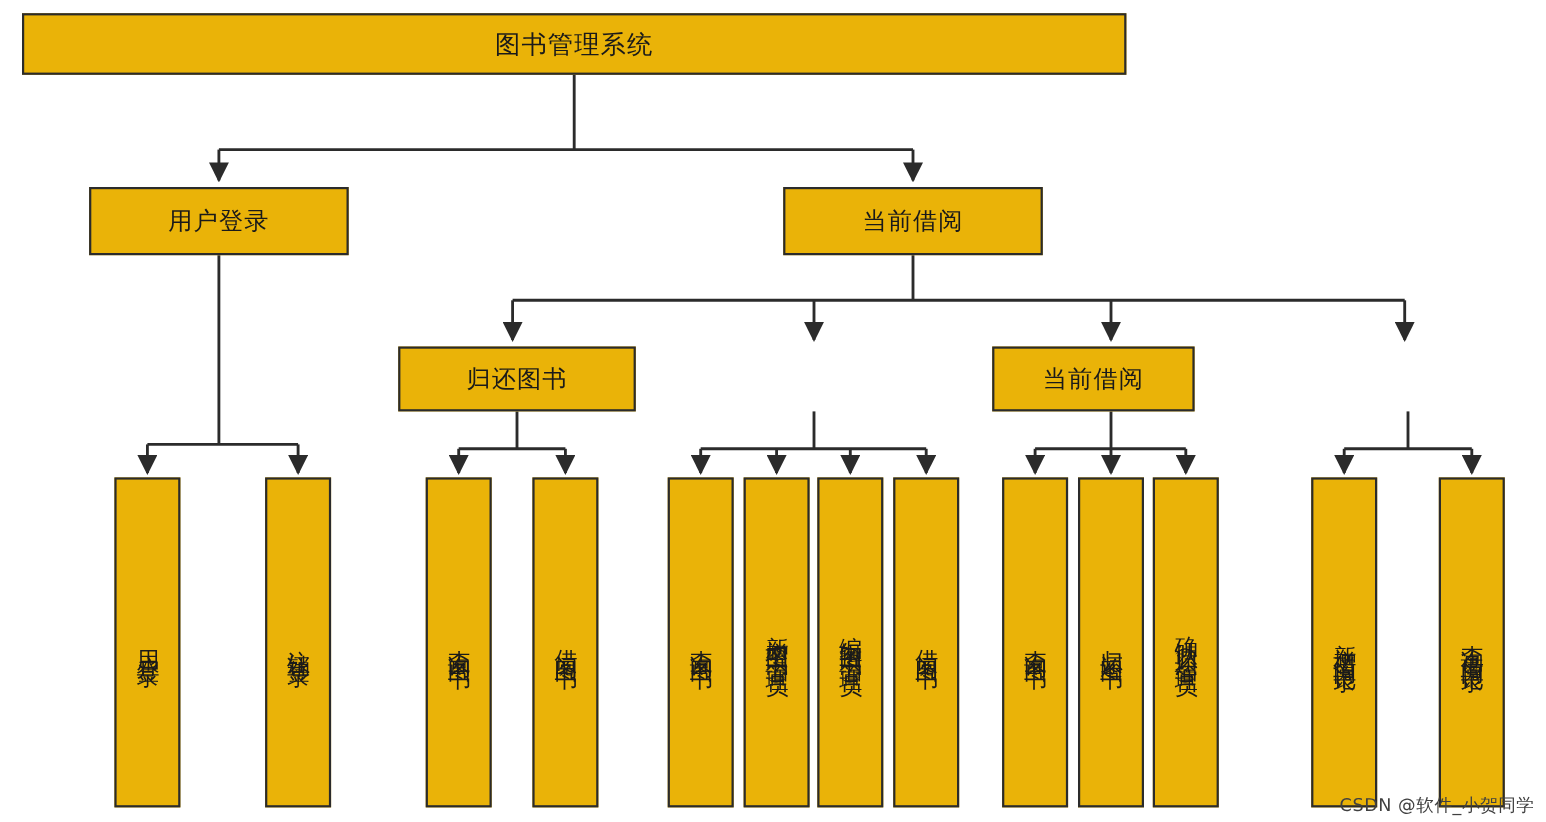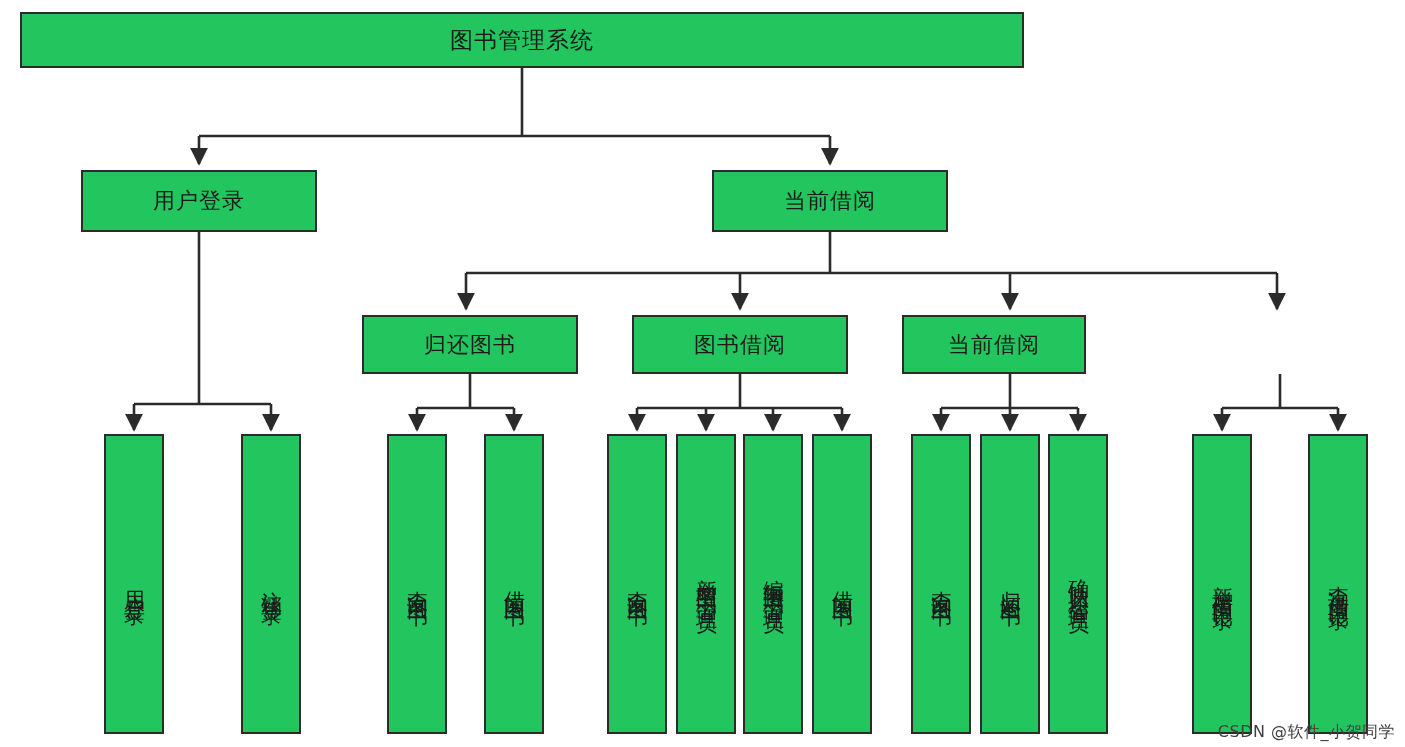--- a/index.html
+++ b/index.html
@@ -16,21 +16,21 @@
   }
   svg#wires{
     position:absolute;
     left:0; top:0;
     width:1405px; height:747px;
     pointer-events:none;
   }
   .node{
     position:absolute;
     box-sizing:border-box;
-    background:#22c55e;
+    background:#eab308;
     border:2px solid #2b2b2b;
     display:flex;
     align-items:center;
     justify-content:center;
     color:#1a1a1a;
   }
   .node.h{
     font-size:22px;
     letter-spacing:1px;
     white-space:nowrap;
@@ -122,23 +122,20 @@
   <div class="node h" style="left:81px;top:170px;width:236px;height:62px;">
     <span>用户登录</span>
   </div>
   <div class="node h" style="left:712px;top:170px;width:236px;height:62px;">
     <span>当前借阅</span>
   </div>
 
   <div class="node h" style="left:362px;top:315px;width:216px;height:59px;">
     <span>归还图书</span>
   </div>
-  <div class="node h" style="left:632px;top:315px;width:216px;height:59px;">
-    <span>图书借阅</span>
-  </div>
   <div class="node h" style="left:902px;top:315px;width:184px;height:59px;">
     <span>当前借阅</span>
   </div>
 
   <div class="node v" style="left:104px;top:434px;width:60px;height:300px;">
     <span class="vtext">用户登录</span>
   </div>
   <div class="node v" style="left:241px;top:434px;width:60px;height:300px;">
     <span class="vtext">注销登录</span>
   </div>

